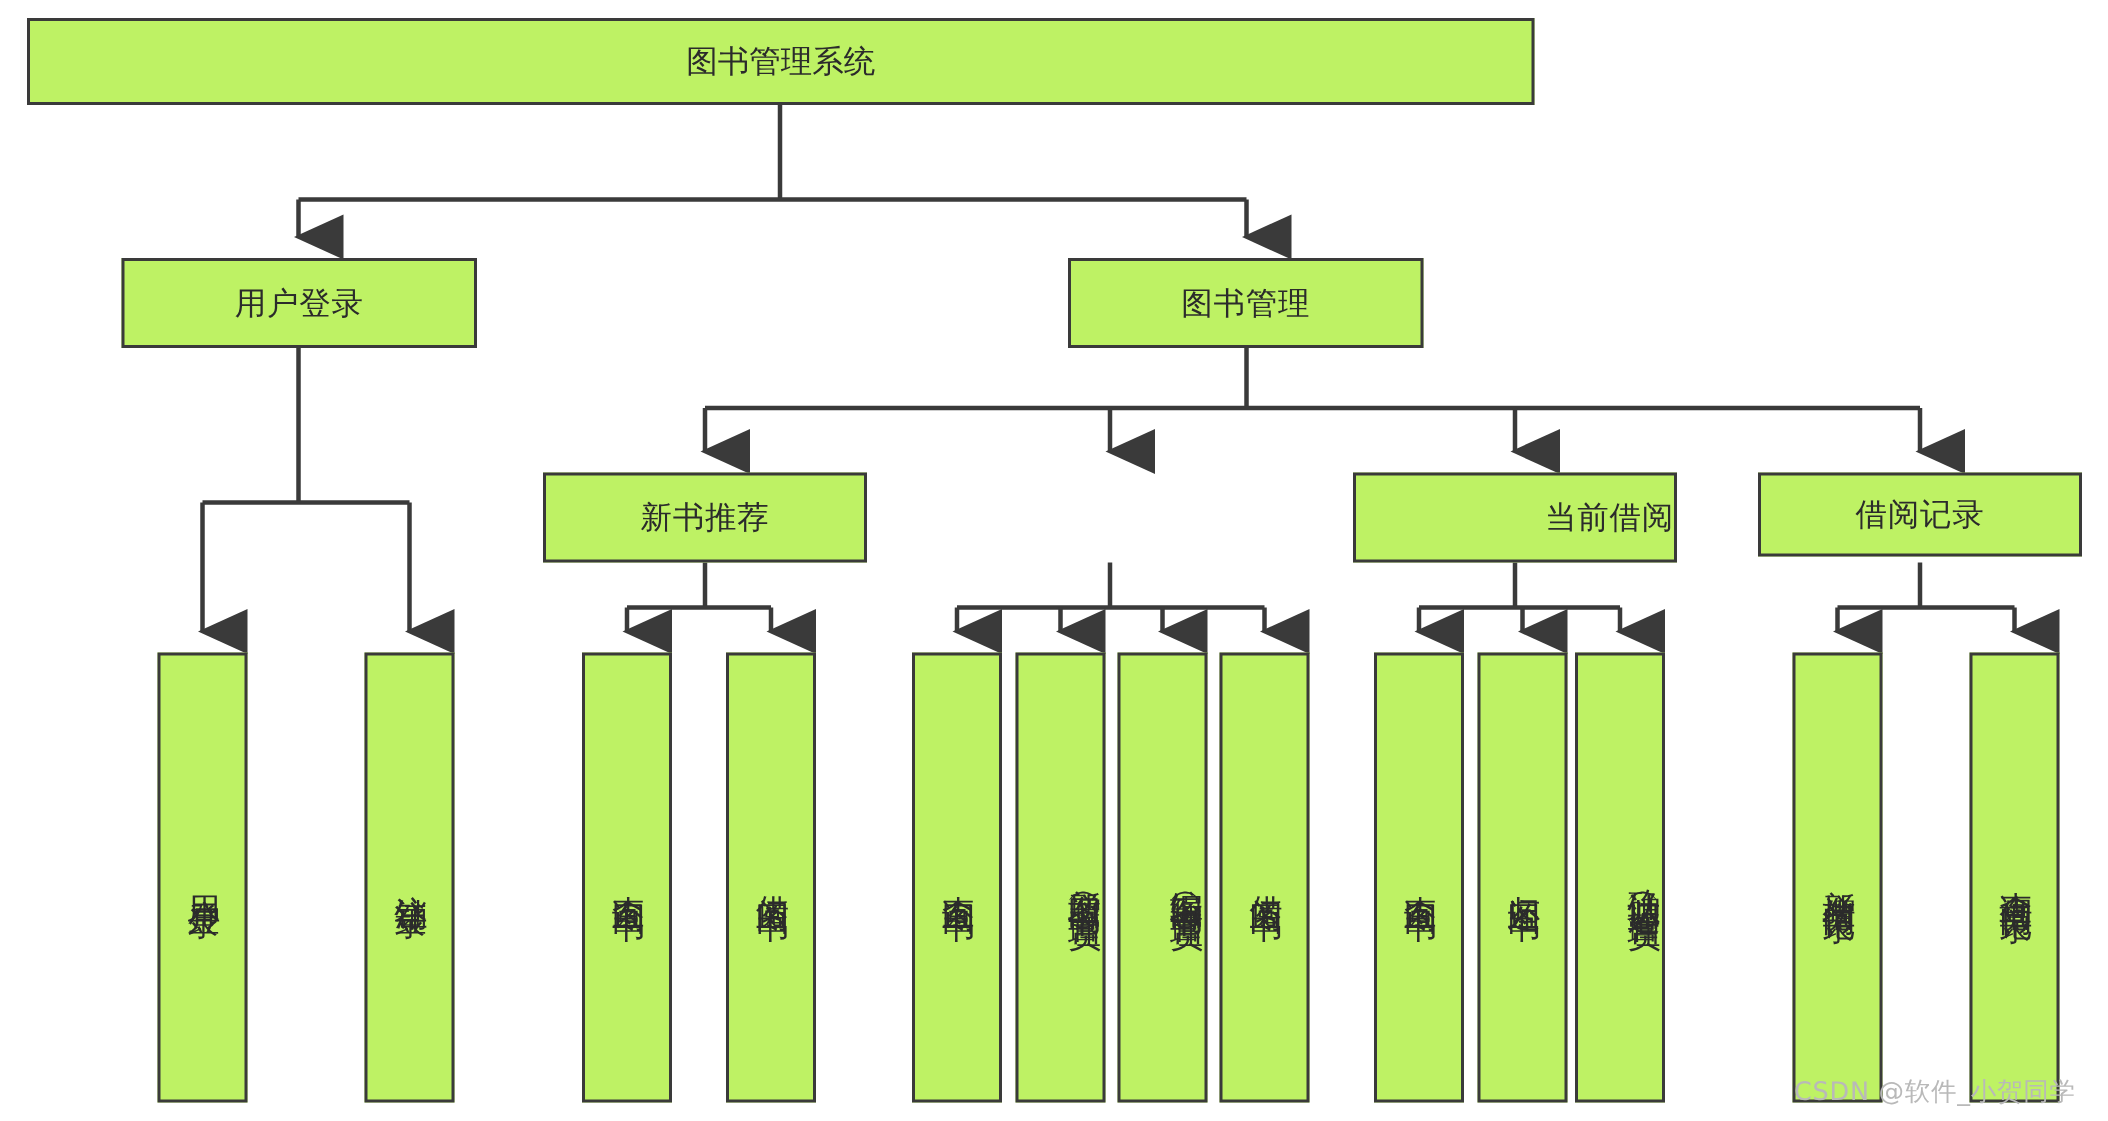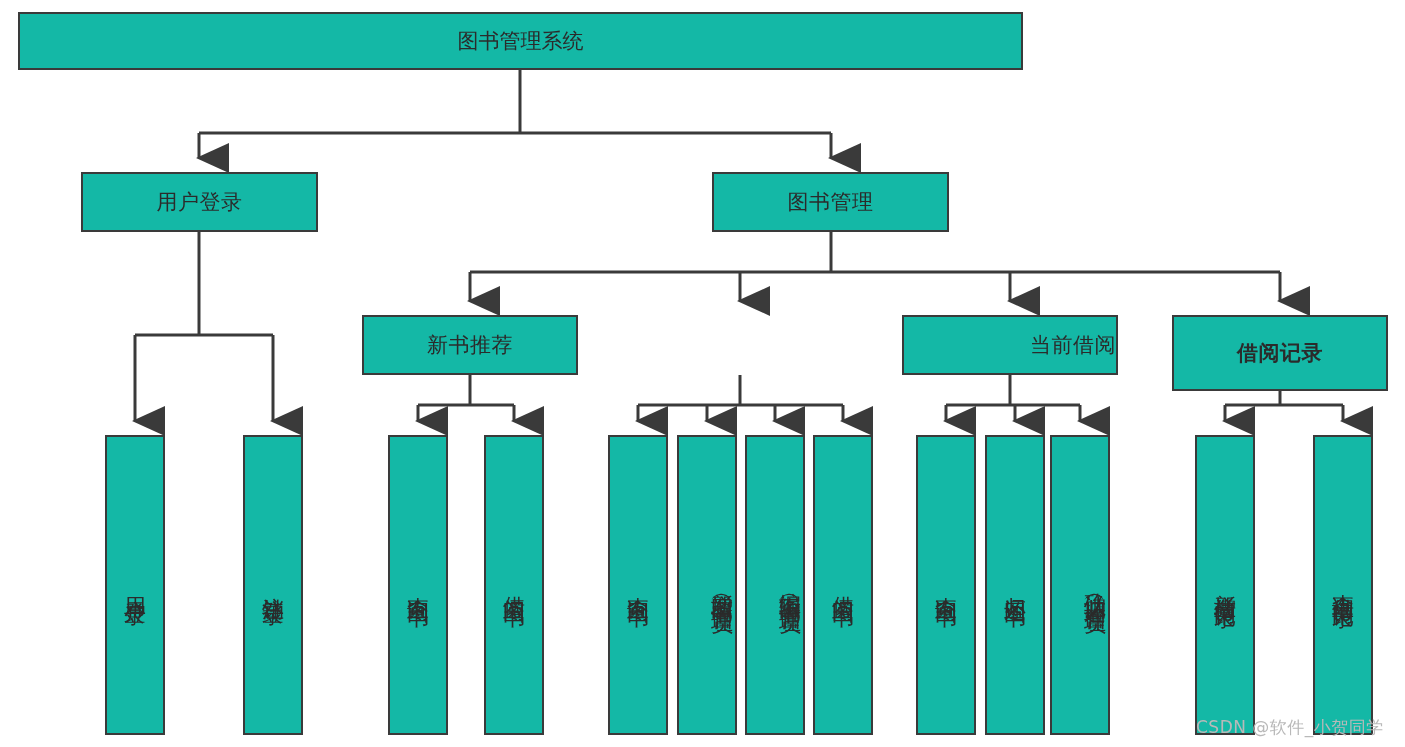--- a/index.html
+++ b/index.html
@@ -23,21 +23,21 @@
     left: 0;
     top: 0;
     width: 1405px;
     height: 747px;
     pointer-events: none;
   }
   .node {
     position: absolute;
     box-sizing: border-box;
     border: 2px solid #3a3a3a;
-    background: #14b8a6;
+    background: #bef264;
     display: flex;
     align-items: center;
     justify-content: center;
     color: #2b2b2b;
     line-height: 1.18;
   }
   .node-h {
     font-size: 21px;
     letter-spacing: 0.5px;
   }
@@ -131,21 +131,21 @@
   <div class="node node-h" style="left:712px; top:172px; width:237px; height:60px;">
     <span>图书管理</span>
   </div>
 
   <div class="node node-h" style="left:362px; top:315px; width:216px; height:60px;">
     <span>新书推荐</span>
   </div>
   <div class="node node-h" style="left:902px; top:315px; width:216px; height:60px;justify-content:flex-end;">
     <span>当前借阅</span>
   </div>
-  <div class="node node-h" style="left:1172px; top:315px; width:216px; height:76px;font-weight:bold;">
+  <div class="node node-h" style="left:1172px; top:315px; width:216px; height:56px;">
     <span>借阅记录</span>
   </div>
 
   <div class="node node-v center-v" style="left:105px; top:435px; width:60px; height:300px;">
     <span>用户登录</span>
   </div>
   <div class="node node-v center-v" style="left:243px; top:435px; width:60px; height:300px;">
     <span>注销登录</span>
   </div>
 

